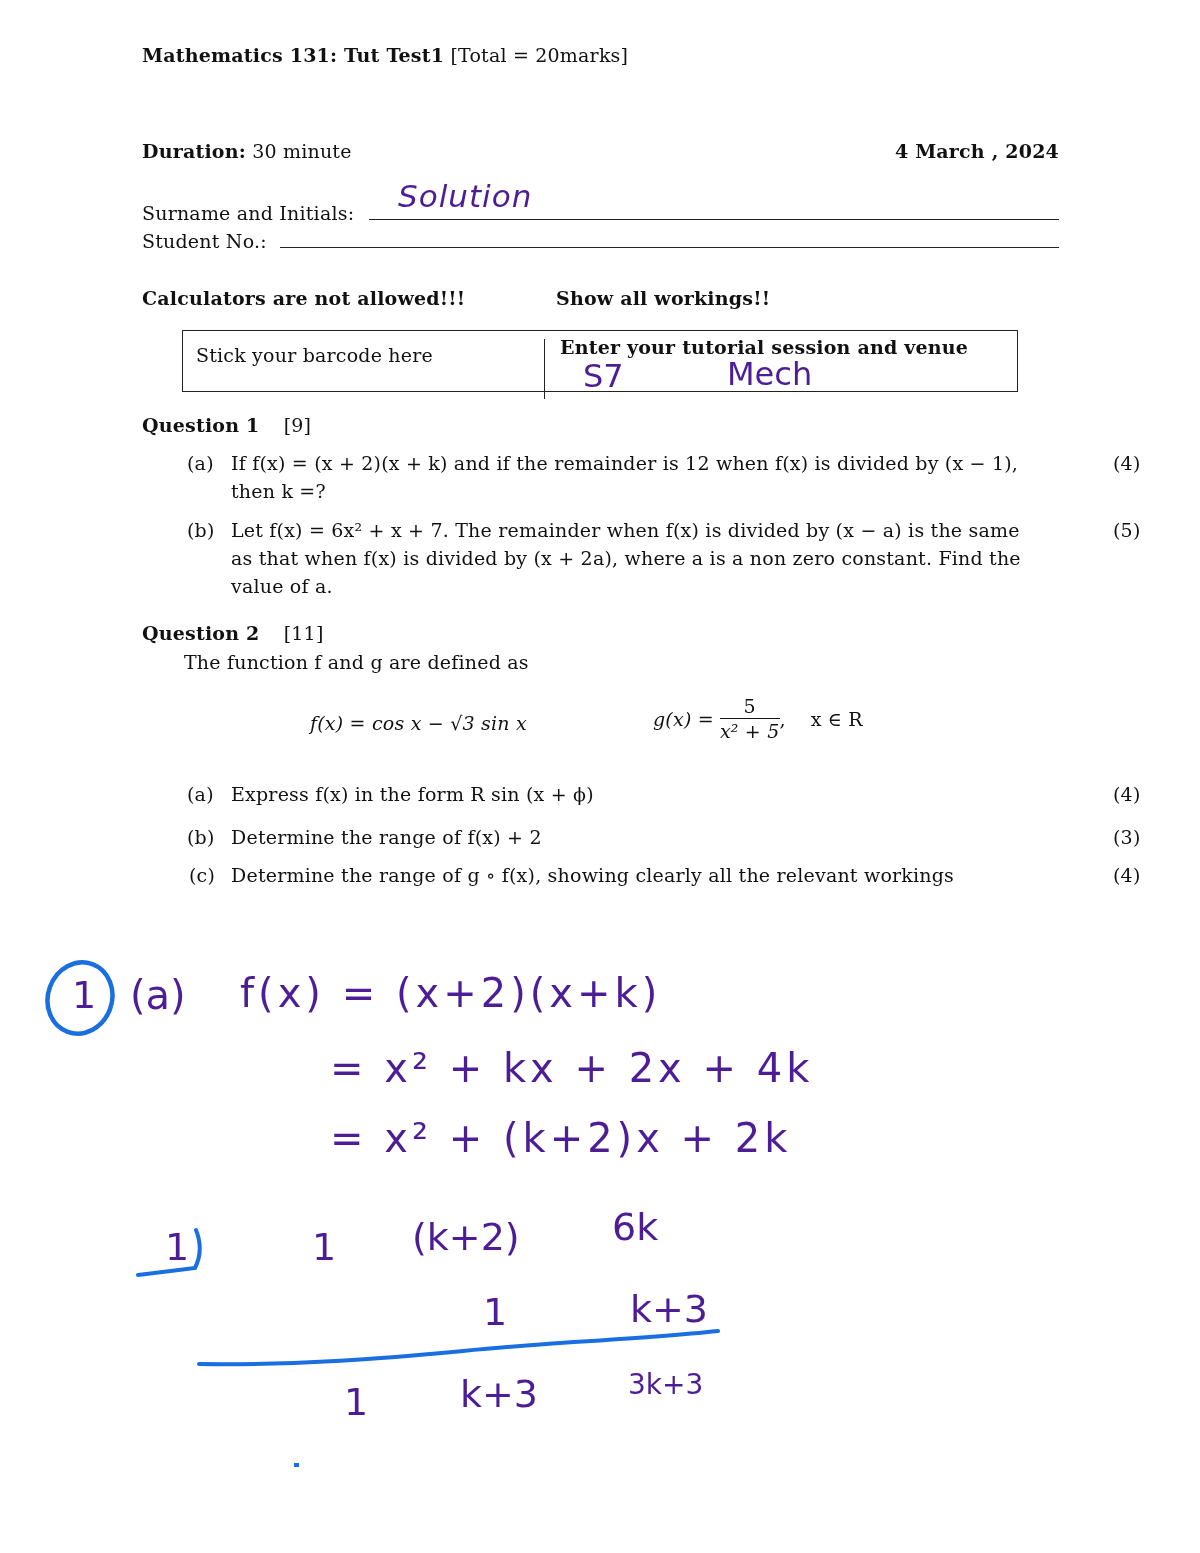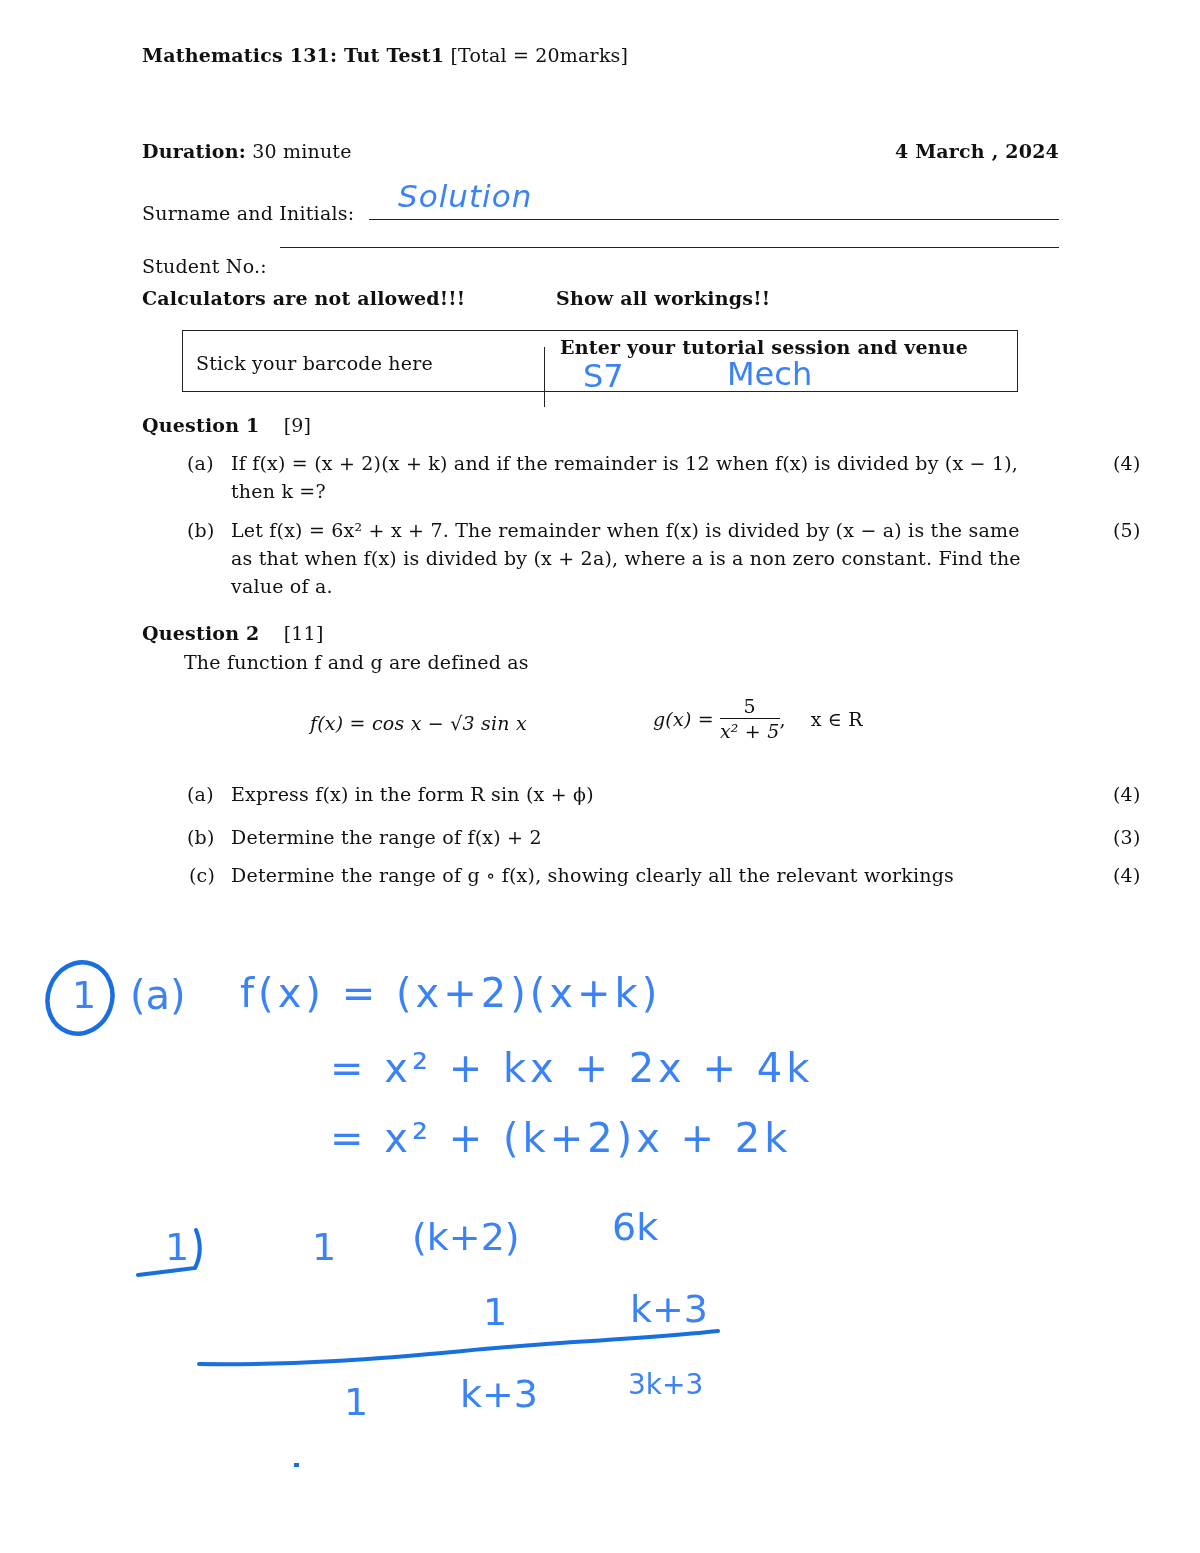--- a/index.html
+++ b/index.html
@@ -3,24 +3,24 @@
 <meta charset="utf-8">
 <style>
   html, body { margin:0; padding:0; background:#ffffff; }
   body { width:1200px; height:1553px; position:relative; overflow:hidden;
          font-family:"DejaVu Serif","Liberation Serif",serif; color:#111; }
   .abs { position:absolute; }
   .t { font-size:19px; letter-spacing:0.2px; white-space:nowrap; }
   .b { font-weight:bold; }
   .m { font-style:italic; }
   .line { position:absolute; height:0; border-top:1.6px solid #222; }
-  .hw { font-family:"DejaVu Sans","Liberation Sans",sans-serif; color:#3b82f6; }
+  .hw { font-family:"DejaVu Sans","Liberation Sans",sans-serif; color:#4c1d95; }
   .mark { position:absolute; left:1113px; font-size:19px; }
   .qbox { position:absolute; left:182px; top:330px; width:834px; height:60px; border:1.5px solid #222; }
-  .qbox .cell1 { position:absolute; left:0; top:16px; width:361px; height:60px; border-right:1.5px solid #222; }
+  .qbox .cell1 { position:absolute; left:0; top:8px; width:361px; height:60px; border-right:1.5px solid #222; }
   .qbox .cell2 { position:absolute; left:362px; top:0; width:472px; height:60px; }
   .frac { display:inline-block; vertical-align:middle; text-align:center; }
   .frac .num { display:block; border-bottom:1.4px solid #111; padding:0 4px 1px; }
   .frac .den { display:block; padding-top:1px; }
   svg { position:absolute; left:0; top:0; }
 </style>
 </head>
 <body>
 
 <div class="abs t" style="left:142px;top:44px;">
@@ -31,21 +31,21 @@
 <div class="abs t" style="left:142px;top:140px;">
   <span class="b">Duration:</span>
   <span>30 minute</span>
 </div>
 <div class="abs t b" style="right:141px;top:140px;">4 March , 2024</div>
 
 <div class="abs t" style="left:142px;top:202px;">Surname and Initials:</div>
 <div class="line" style="left:369px;top:219px;width:690px;"></div>
 <div class="abs hw" style="left:398px;top:178px;font-size:31px;font-style:italic;letter-spacing:1px;">Solution</div>
 
-<div class="abs t" style="left:142px;top:230px;margin-top:25px;">Student No.:</div>
+<div class="abs t" style="left:142px;top:230px;">Student No.:</div>
 <div class="line" style="left:280px;top:247px;width:779px;"></div>
 <div class="abs" style="left:290px;top:228px;"></div>
 
 <div class="abs t b" style="left:142px;top:287px;">Calculators are not allowed!!!</div>
 <div class="abs t b" style="left:556px;top:287px;">Show all workings!!</div>
 
 <div class="qbox">
   <div class="cell1">
     <div class="abs t" style="left:13px;top:5px;">Stick your barcode here</div>
   </div>

